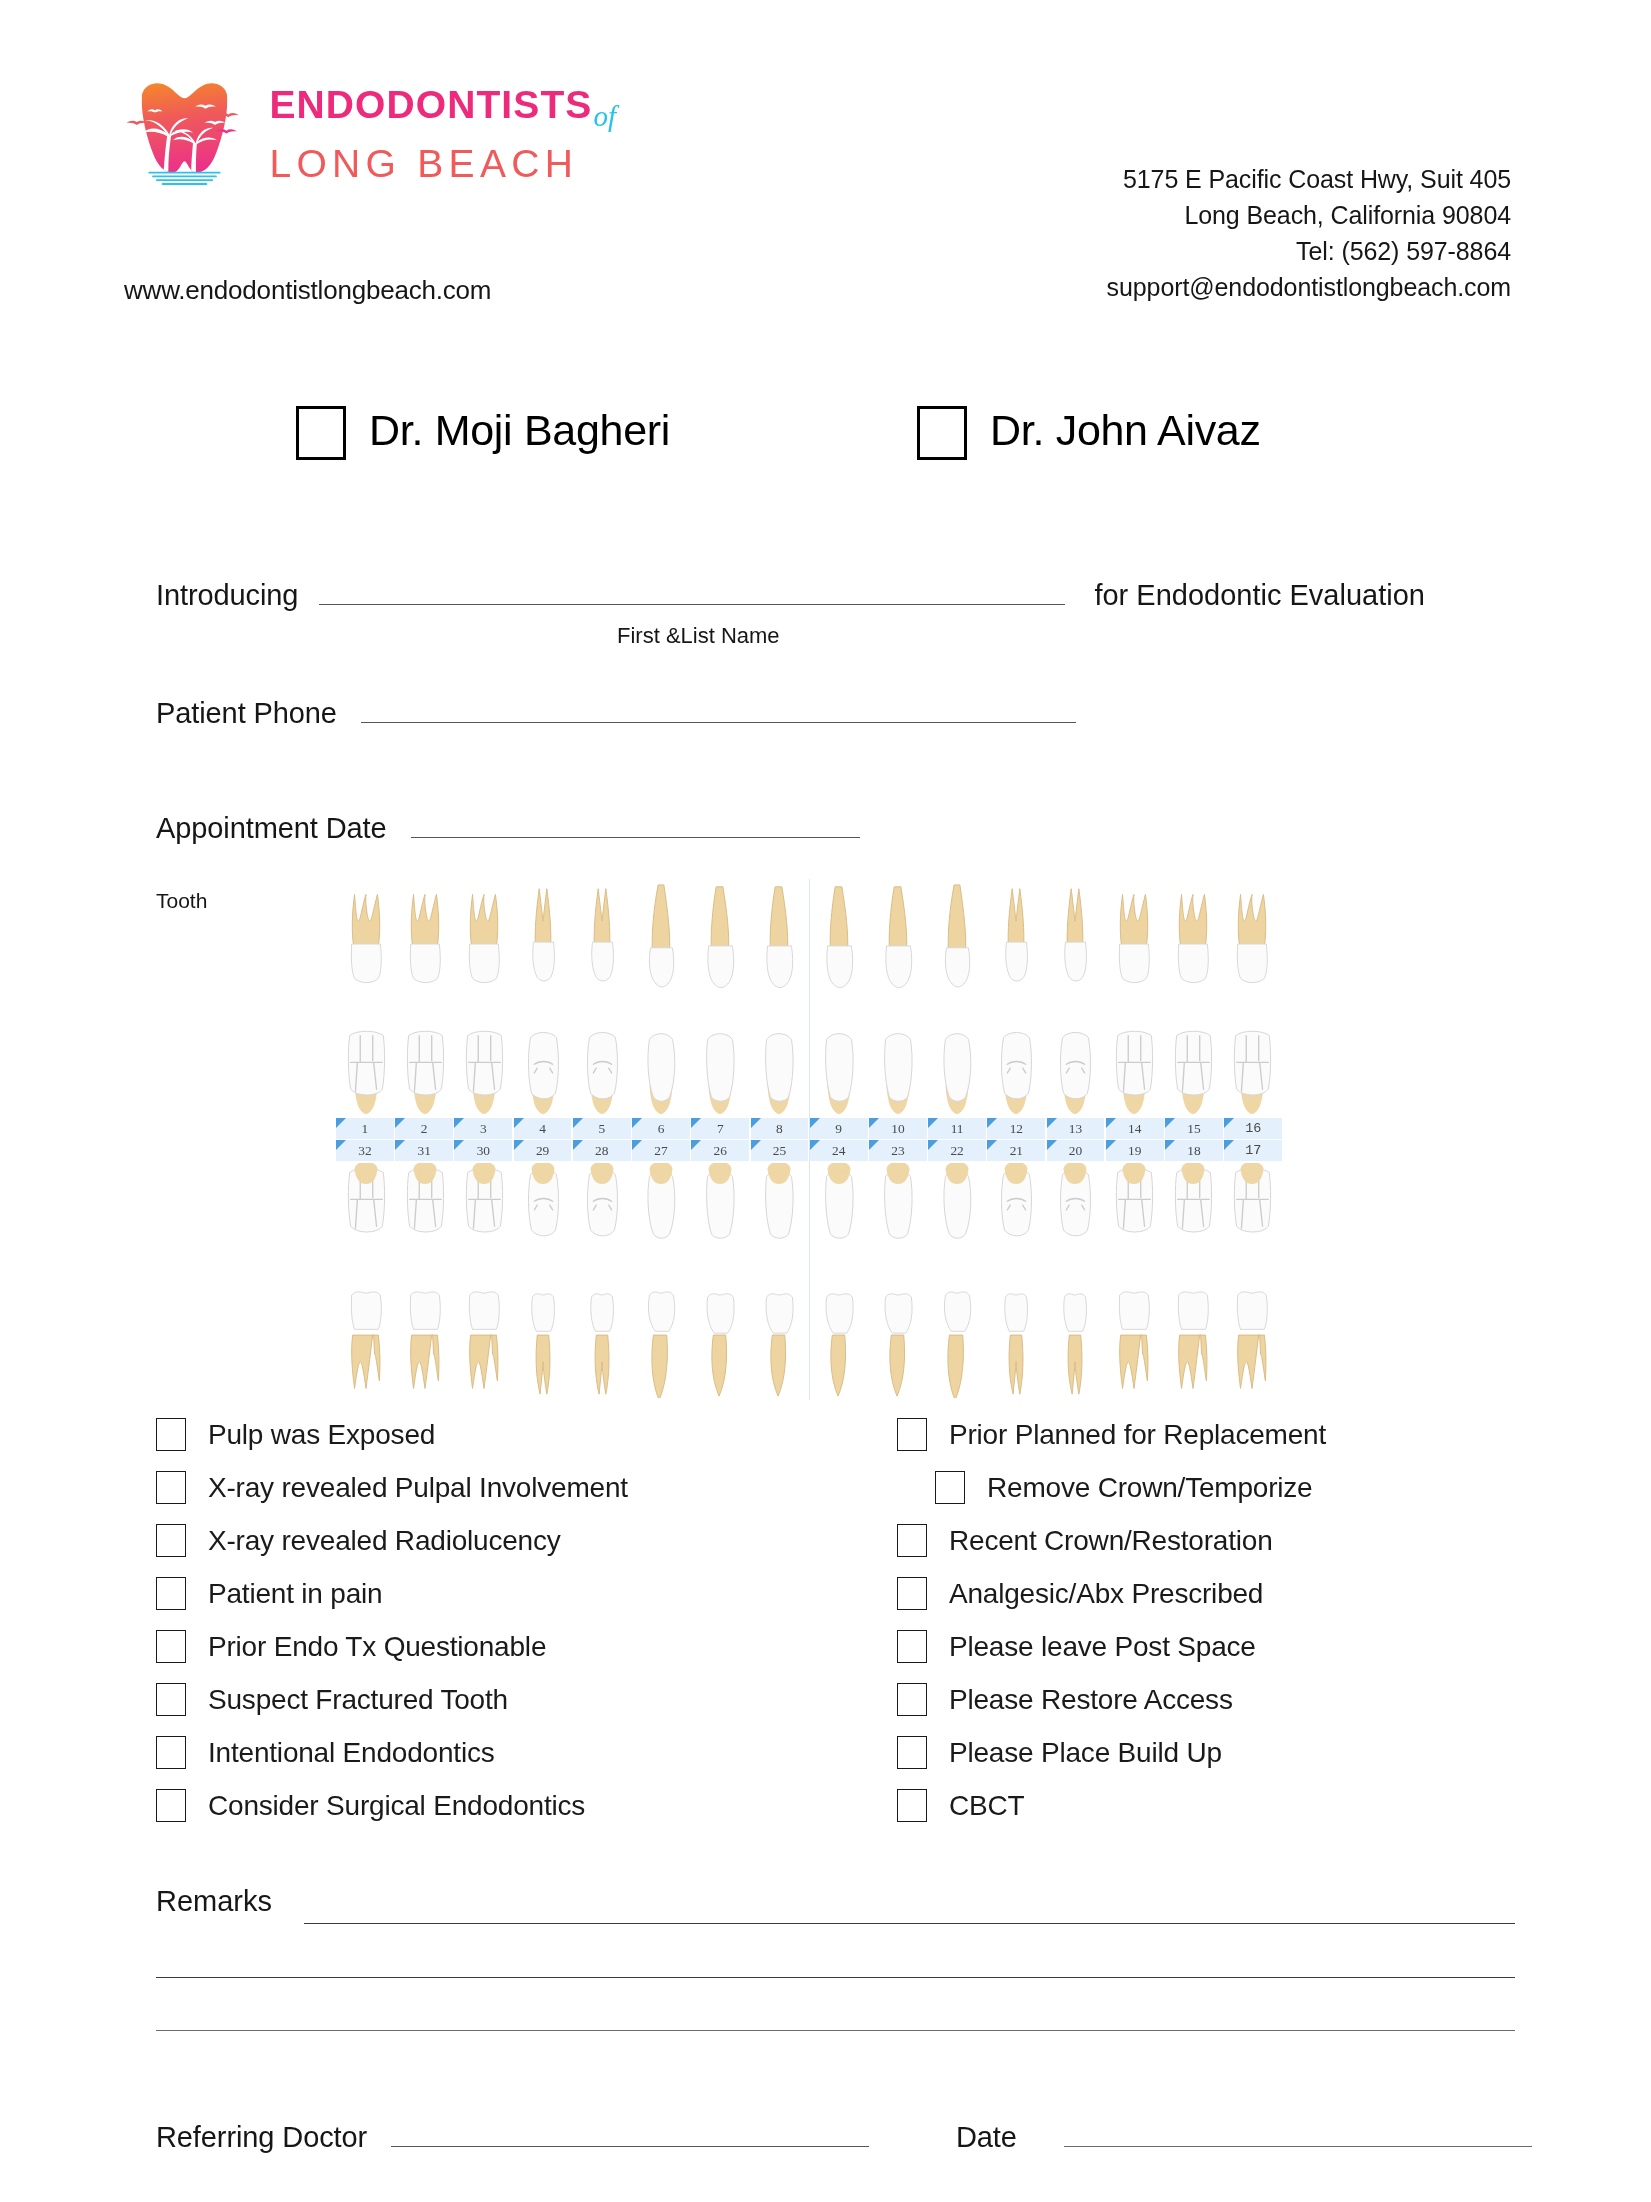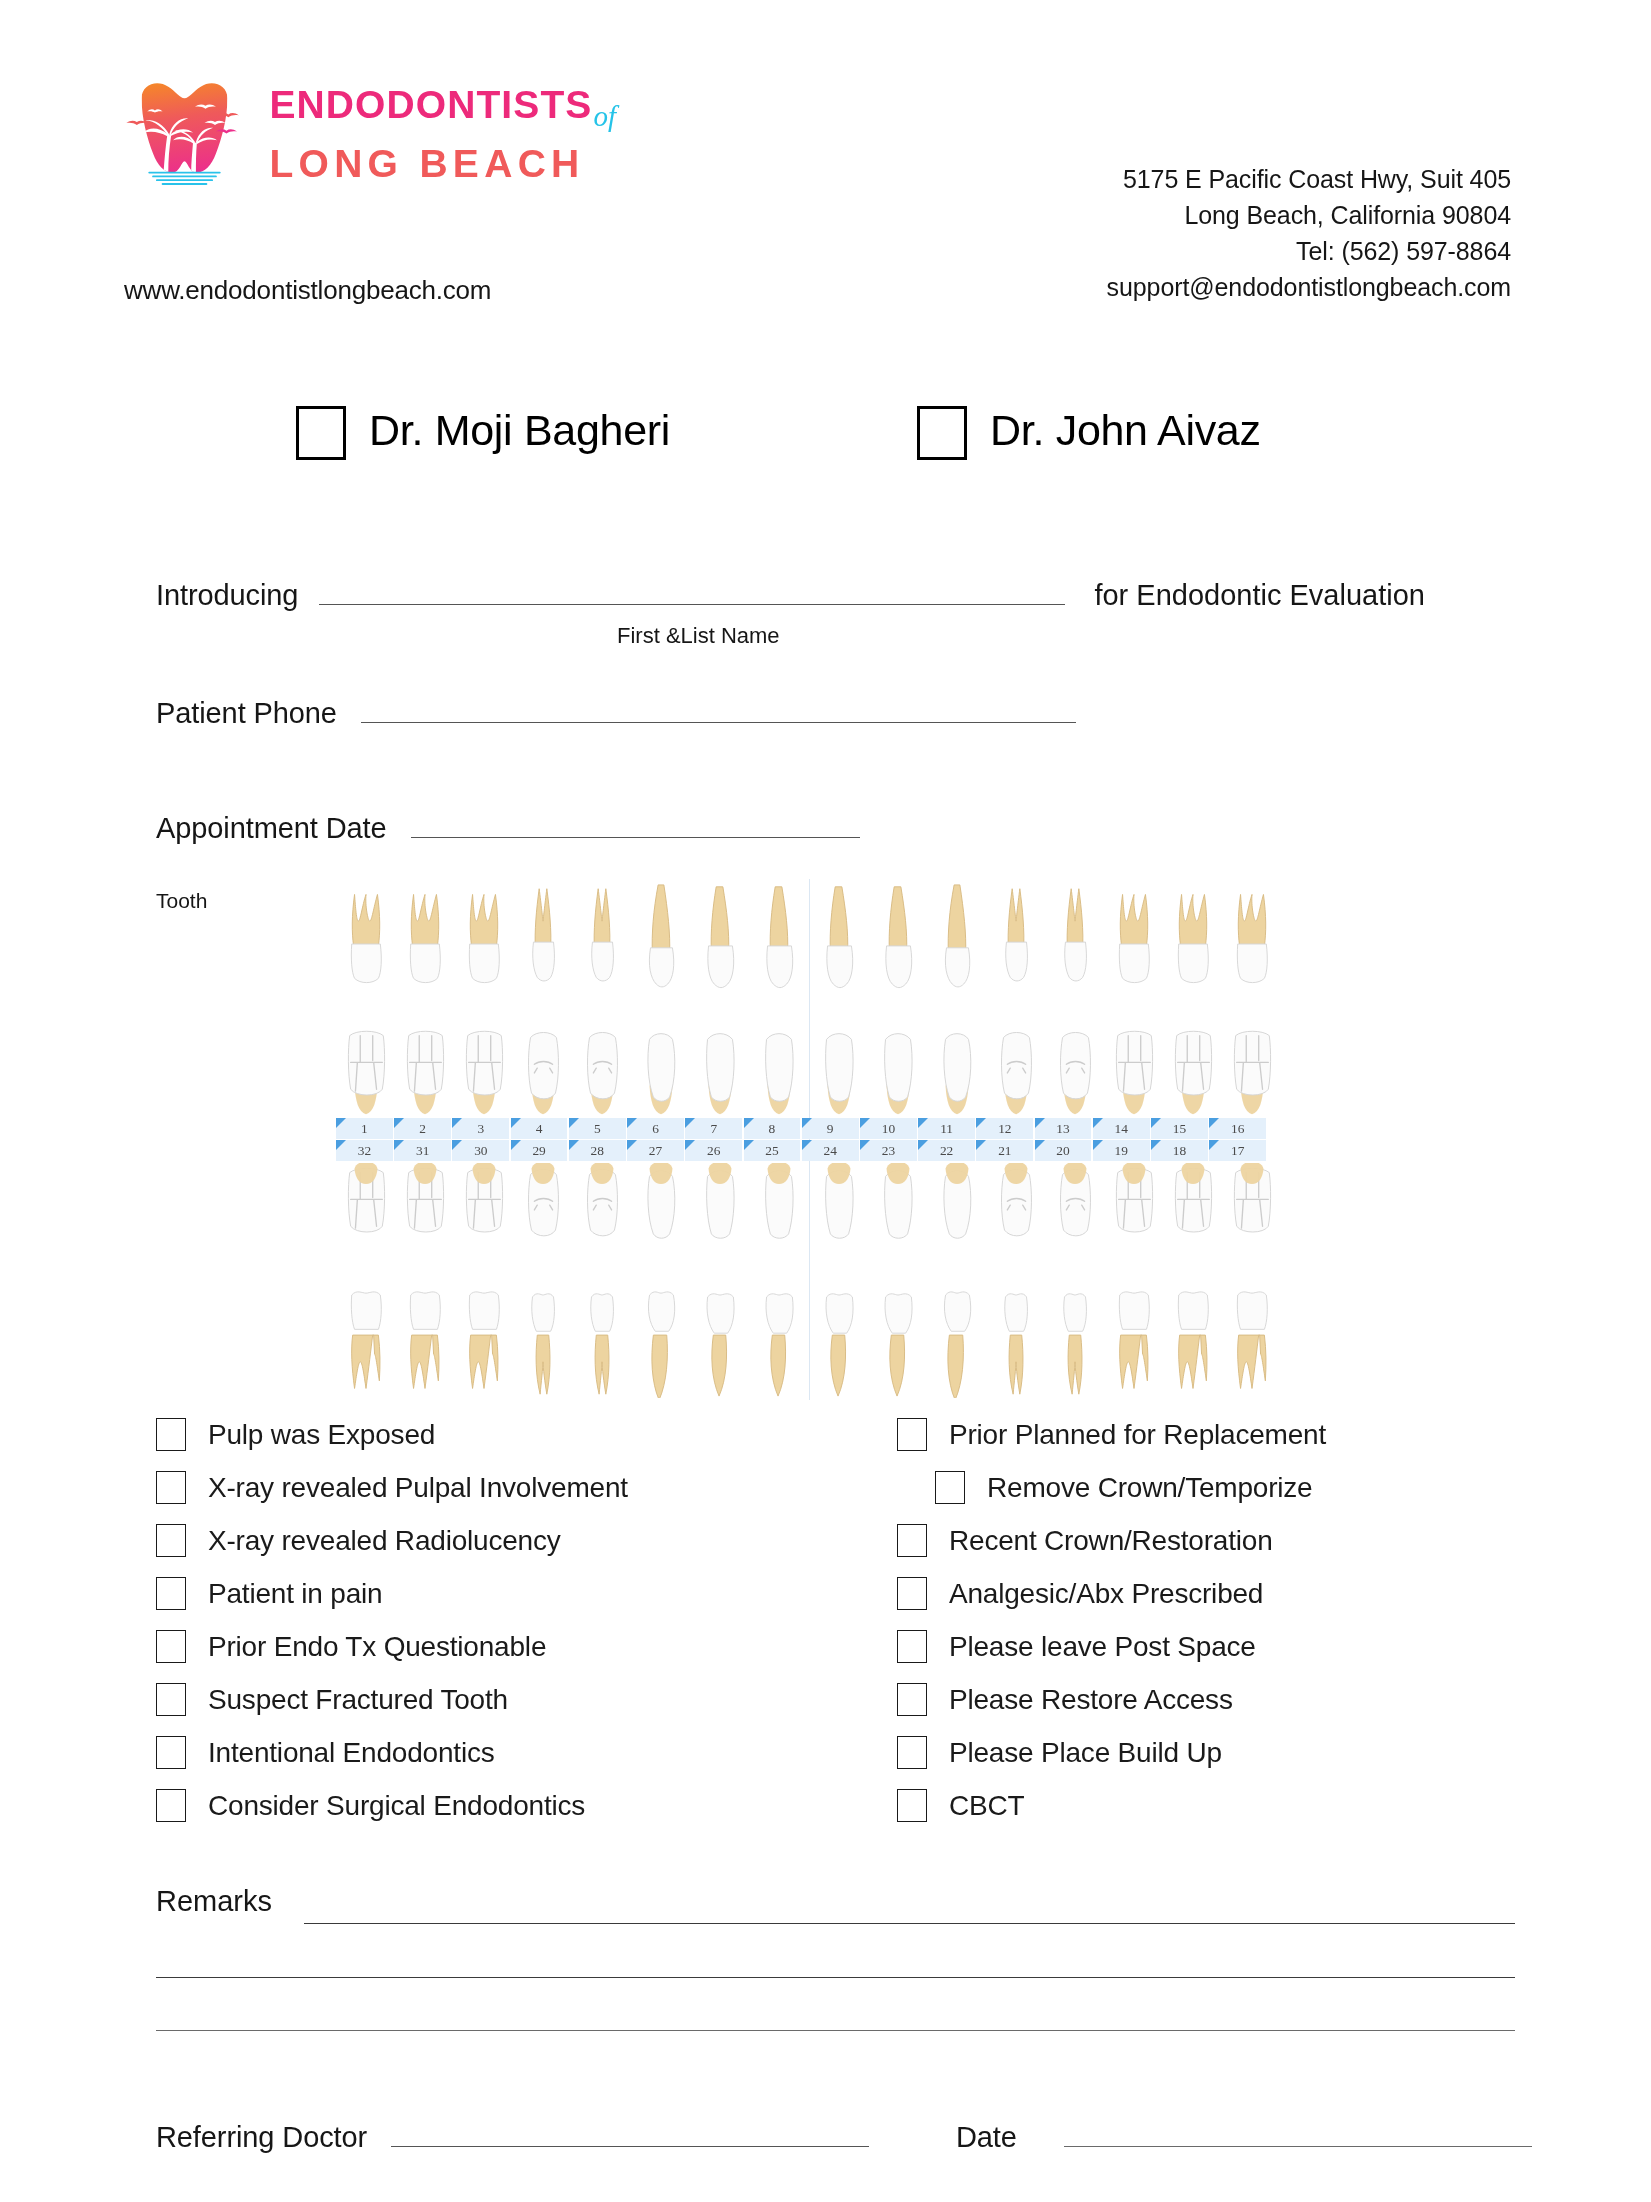--- a/index.html
+++ b/index.html
@@ -27,21 +27,21 @@
     color: #ed2a7b;
     white-space: nowrap;
   }
   .wm-of {
     font-family: "Liberation Serif", serif;
     font-style: italic; font-weight: 400;
     font-size: 29px; color: #25c3e8; letter-spacing: 0;
     position: relative; top: 8.6px; left: 1px;
   }
   .wm-row2 {
-    font-size: 39px; font-weight: 700; letter-spacing: 5.3px;
+    font-size: 39px; font-weight: 400; letter-spacing: 5.3px;
     color: #f05a5a; white-space: nowrap; margin-top: 20px;
   }
   .site-url {
     position: absolute; left: 124px; top: 275px;
     font-size: 26px; color: #161616; letter-spacing: -0.2px;
   }
   .contact {
     position: absolute; right: 141px; top: 161px;
     text-align: right; font-size: 25px; line-height: 1.44;
     color: #161616; letter-spacing: -0.1px;
@@ -102,21 +102,21 @@
   .numstrip { position: relative; width: 100%; }
   .numrow { display: flex; width: 100%; height: 21px; margin-bottom: 1.4px; }
   .numcell {
     flex: 1 1 0; position: relative;
     background: #e4f0fb;
     margin-right: 1.4px;
     display: flex; align-items: center; justify-content: center;
     font-size: 13.4px; color: #4a4a4a;
     font-family: "Liberation Serif", serif;
   }
-  .numcell:last-child { margin-right: 16px; }
+  .numcell:last-child { margin-right: 0; font-family: Liberation Mono, monospace; }
   .numcell::before {
     content: ""; position: absolute; left: 0; top: 0;
     border-left: 10.5px solid #4a9ee0;
     border-bottom: 10.5px solid transparent;
   }
 
   
   .checks { position: absolute; left: 0; top: 1408px; width: 100%; }
   .ck-col { position: absolute; }
   .ck-left { left: 156px; }

